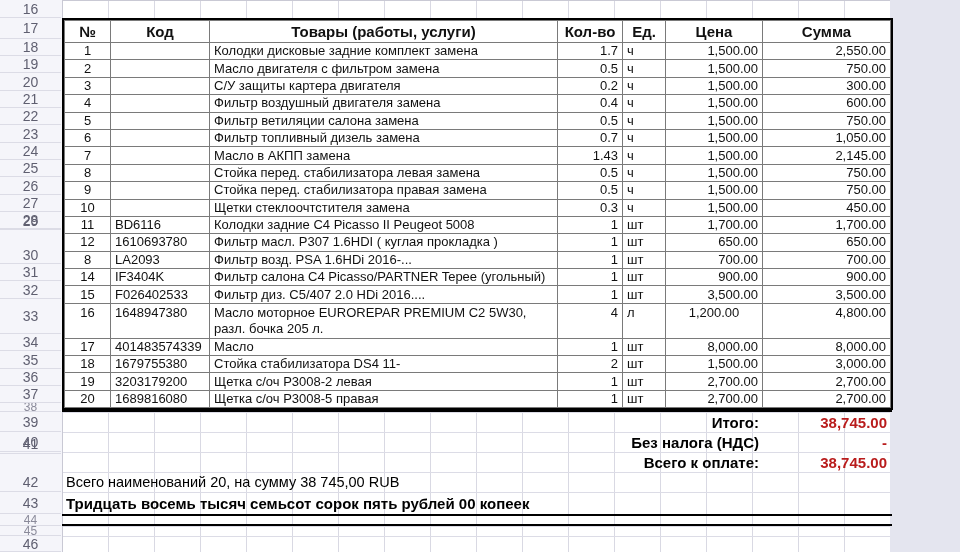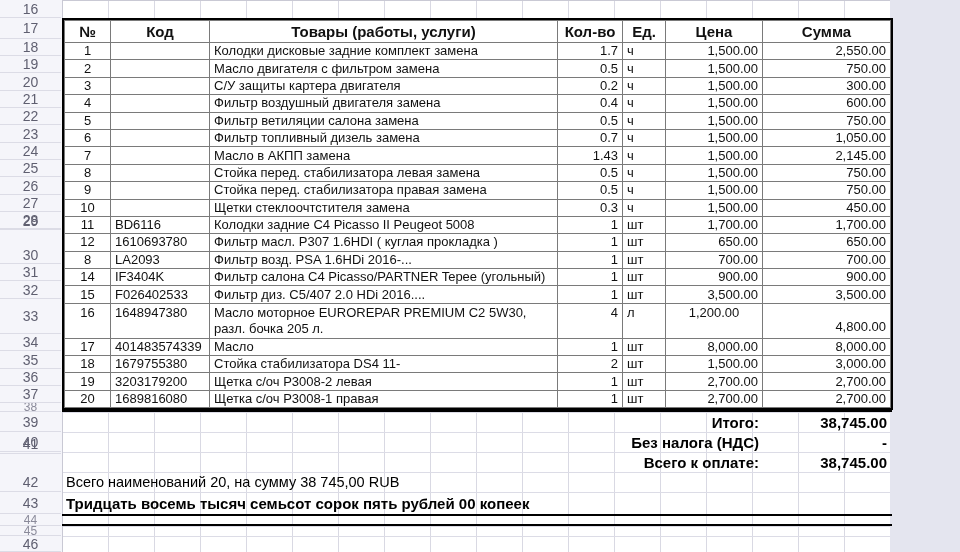--- a/index.html
+++ b/index.html
@@ -86,21 +86,21 @@
     box-sizing:content-box;
   }
   .tl-label{
     position:absolute;z-index:5;
     text-align:right;font-weight:bold;font-size:15px;color:#000;
     display:flex;align-items:center;justify-content:flex-end;
     padding-right:6px;box-sizing:border-box;
   }
   .tl-value{
     position:absolute;z-index:5;
-    text-align:right;font-weight:bold;font-size:15px;color:#000000;
+    text-align:right;font-weight:bold;font-size:15px;color:#b91c1c;
     display:flex;align-items:center;justify-content:flex-end;
     padding-right:5px;box-sizing:border-box;
   }
   .thickline{position:absolute;background:#000;z-index:5;}
 
   .foot-text{
     position:absolute;z-index:5;
     font-size:14.5px;color:#000000;
     display:flex;align-items:center;
     padding-left:4px;box-sizing:border-box;white-space:nowrap;
@@ -332,21 +332,21 @@
             <td class="c-price">3,500.00</td>
             <td class="c-sum">3,500.00</td>
           </tr>
           <tr class="tall">
             <td class="c-num" style="vertical-align: top; padding-top: 1px;">16</td>
             <td class="c-code" style="vertical-align: top; padding-top: 1px;">1648947380</td>
             <td class="c-name wrapcell">Масло моторное EUROREPAR PREMIUM C2 5W30, разл. бочка 205 л.</td>
             <td class="c-qty" style="vertical-align: top; padding-top: 1px;">4</td>
             <td class="c-unit" style="vertical-align: top; padding-top: 1px;">л</td>
             <td class="c-price" style="vertical-align: top; padding-top: 1px; text-align: center;">1,200.00</td>
-            <td class="c-sum" style="vertical-align: top; padding-top: 15px;">4,800.00</td>
+            <td class="c-sum" style="vertical-align: top; padding-top: 1px;">4,800.00</td>
           </tr>
           <tr>
             <td class="c-num">17</td>
             <td class="c-code">401483574339</td>
             <td class="c-name">Масло</td>
             <td class="c-qty">1</td>
             <td class="c-unit">шт</td>
             <td class="c-price">8,000.00</td>
             <td class="c-sum">8,000.00</td>
           </tr>
@@ -364,21 +364,21 @@
             <td class="c-code">3203179200</td>
             <td class="c-name">Щетка с/оч P3008-2  левая</td>
             <td class="c-qty">1</td>
             <td class="c-unit">шт</td>
             <td class="c-price">2,700.00</td>
             <td class="c-sum">2,700.00</td>
           </tr>
           <tr>
             <td class="c-num">20</td>
             <td class="c-code">1689816080</td>
-            <td class="c-name">Щетка с/оч P3008-1  правая</td>
+            <td class="c-name">Щетка с/оч P3008-5  правая</td>
             <td class="c-qty">1</td>
             <td class="c-unit">шт</td>
             <td class="c-price">2,700.00</td>
             <td class="c-sum">2,700.00</td>
           </tr>
         </tbody>
     </table>
   </div>
 
   <div id="totals">

